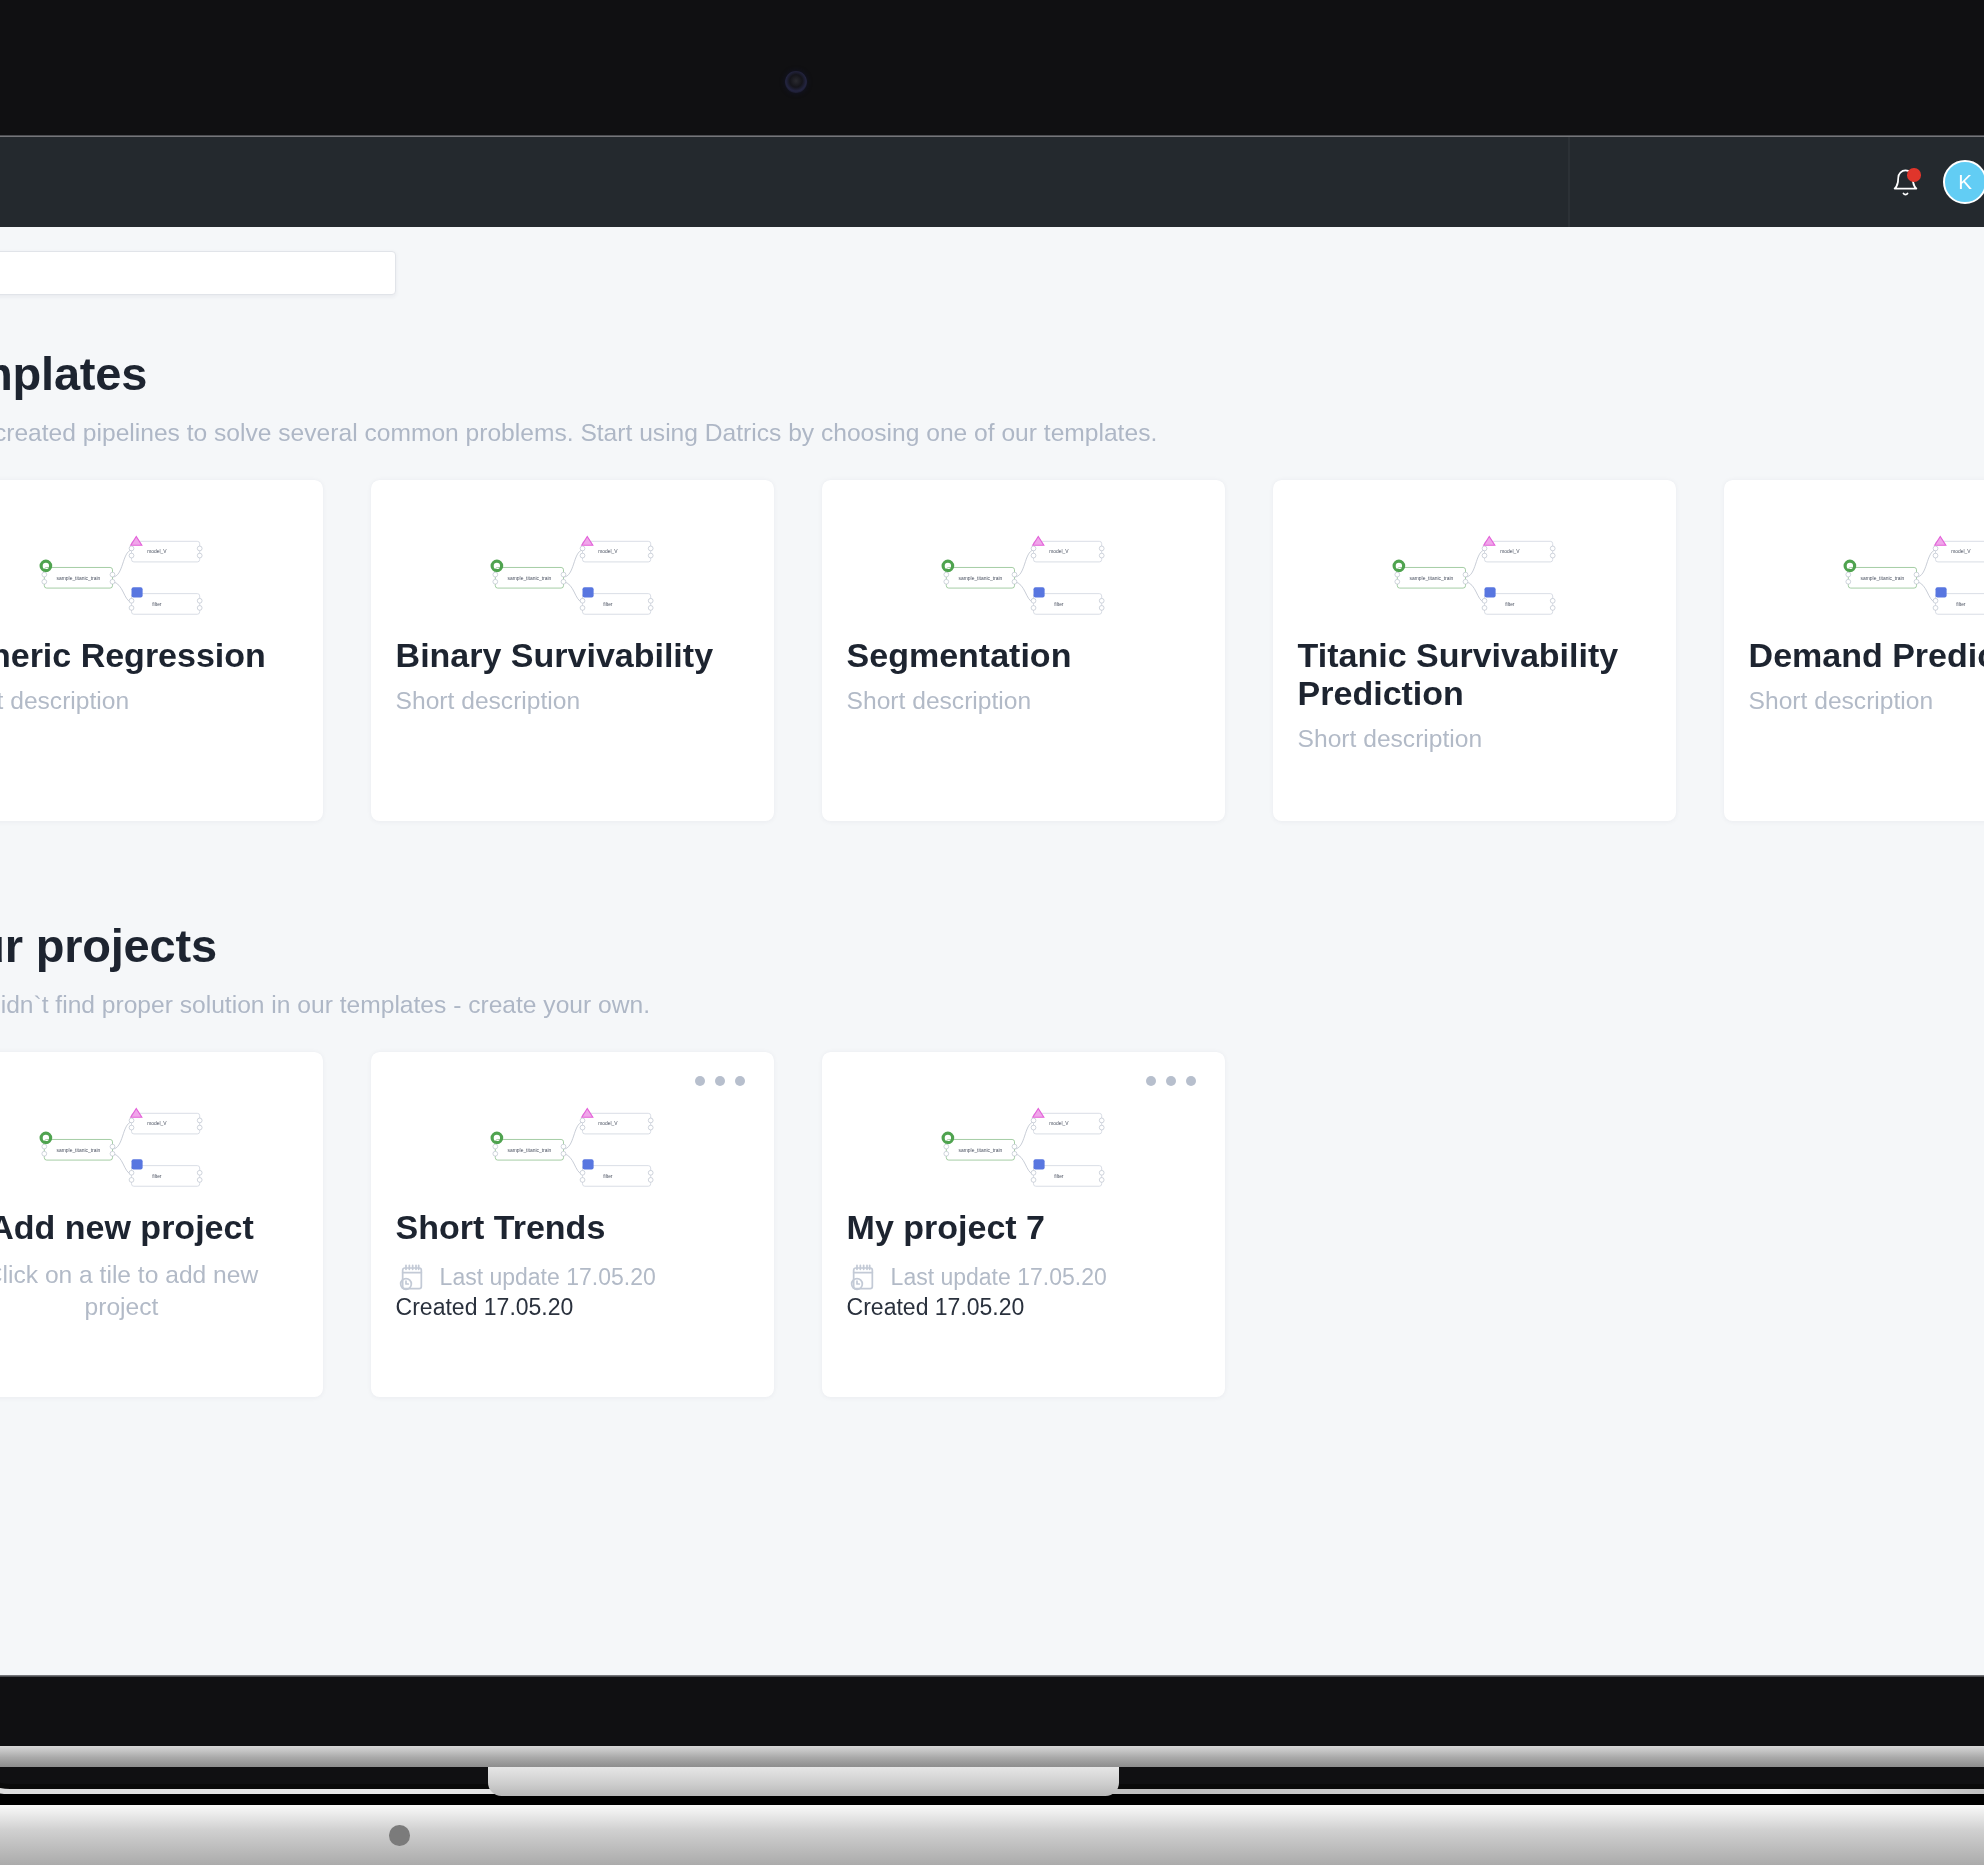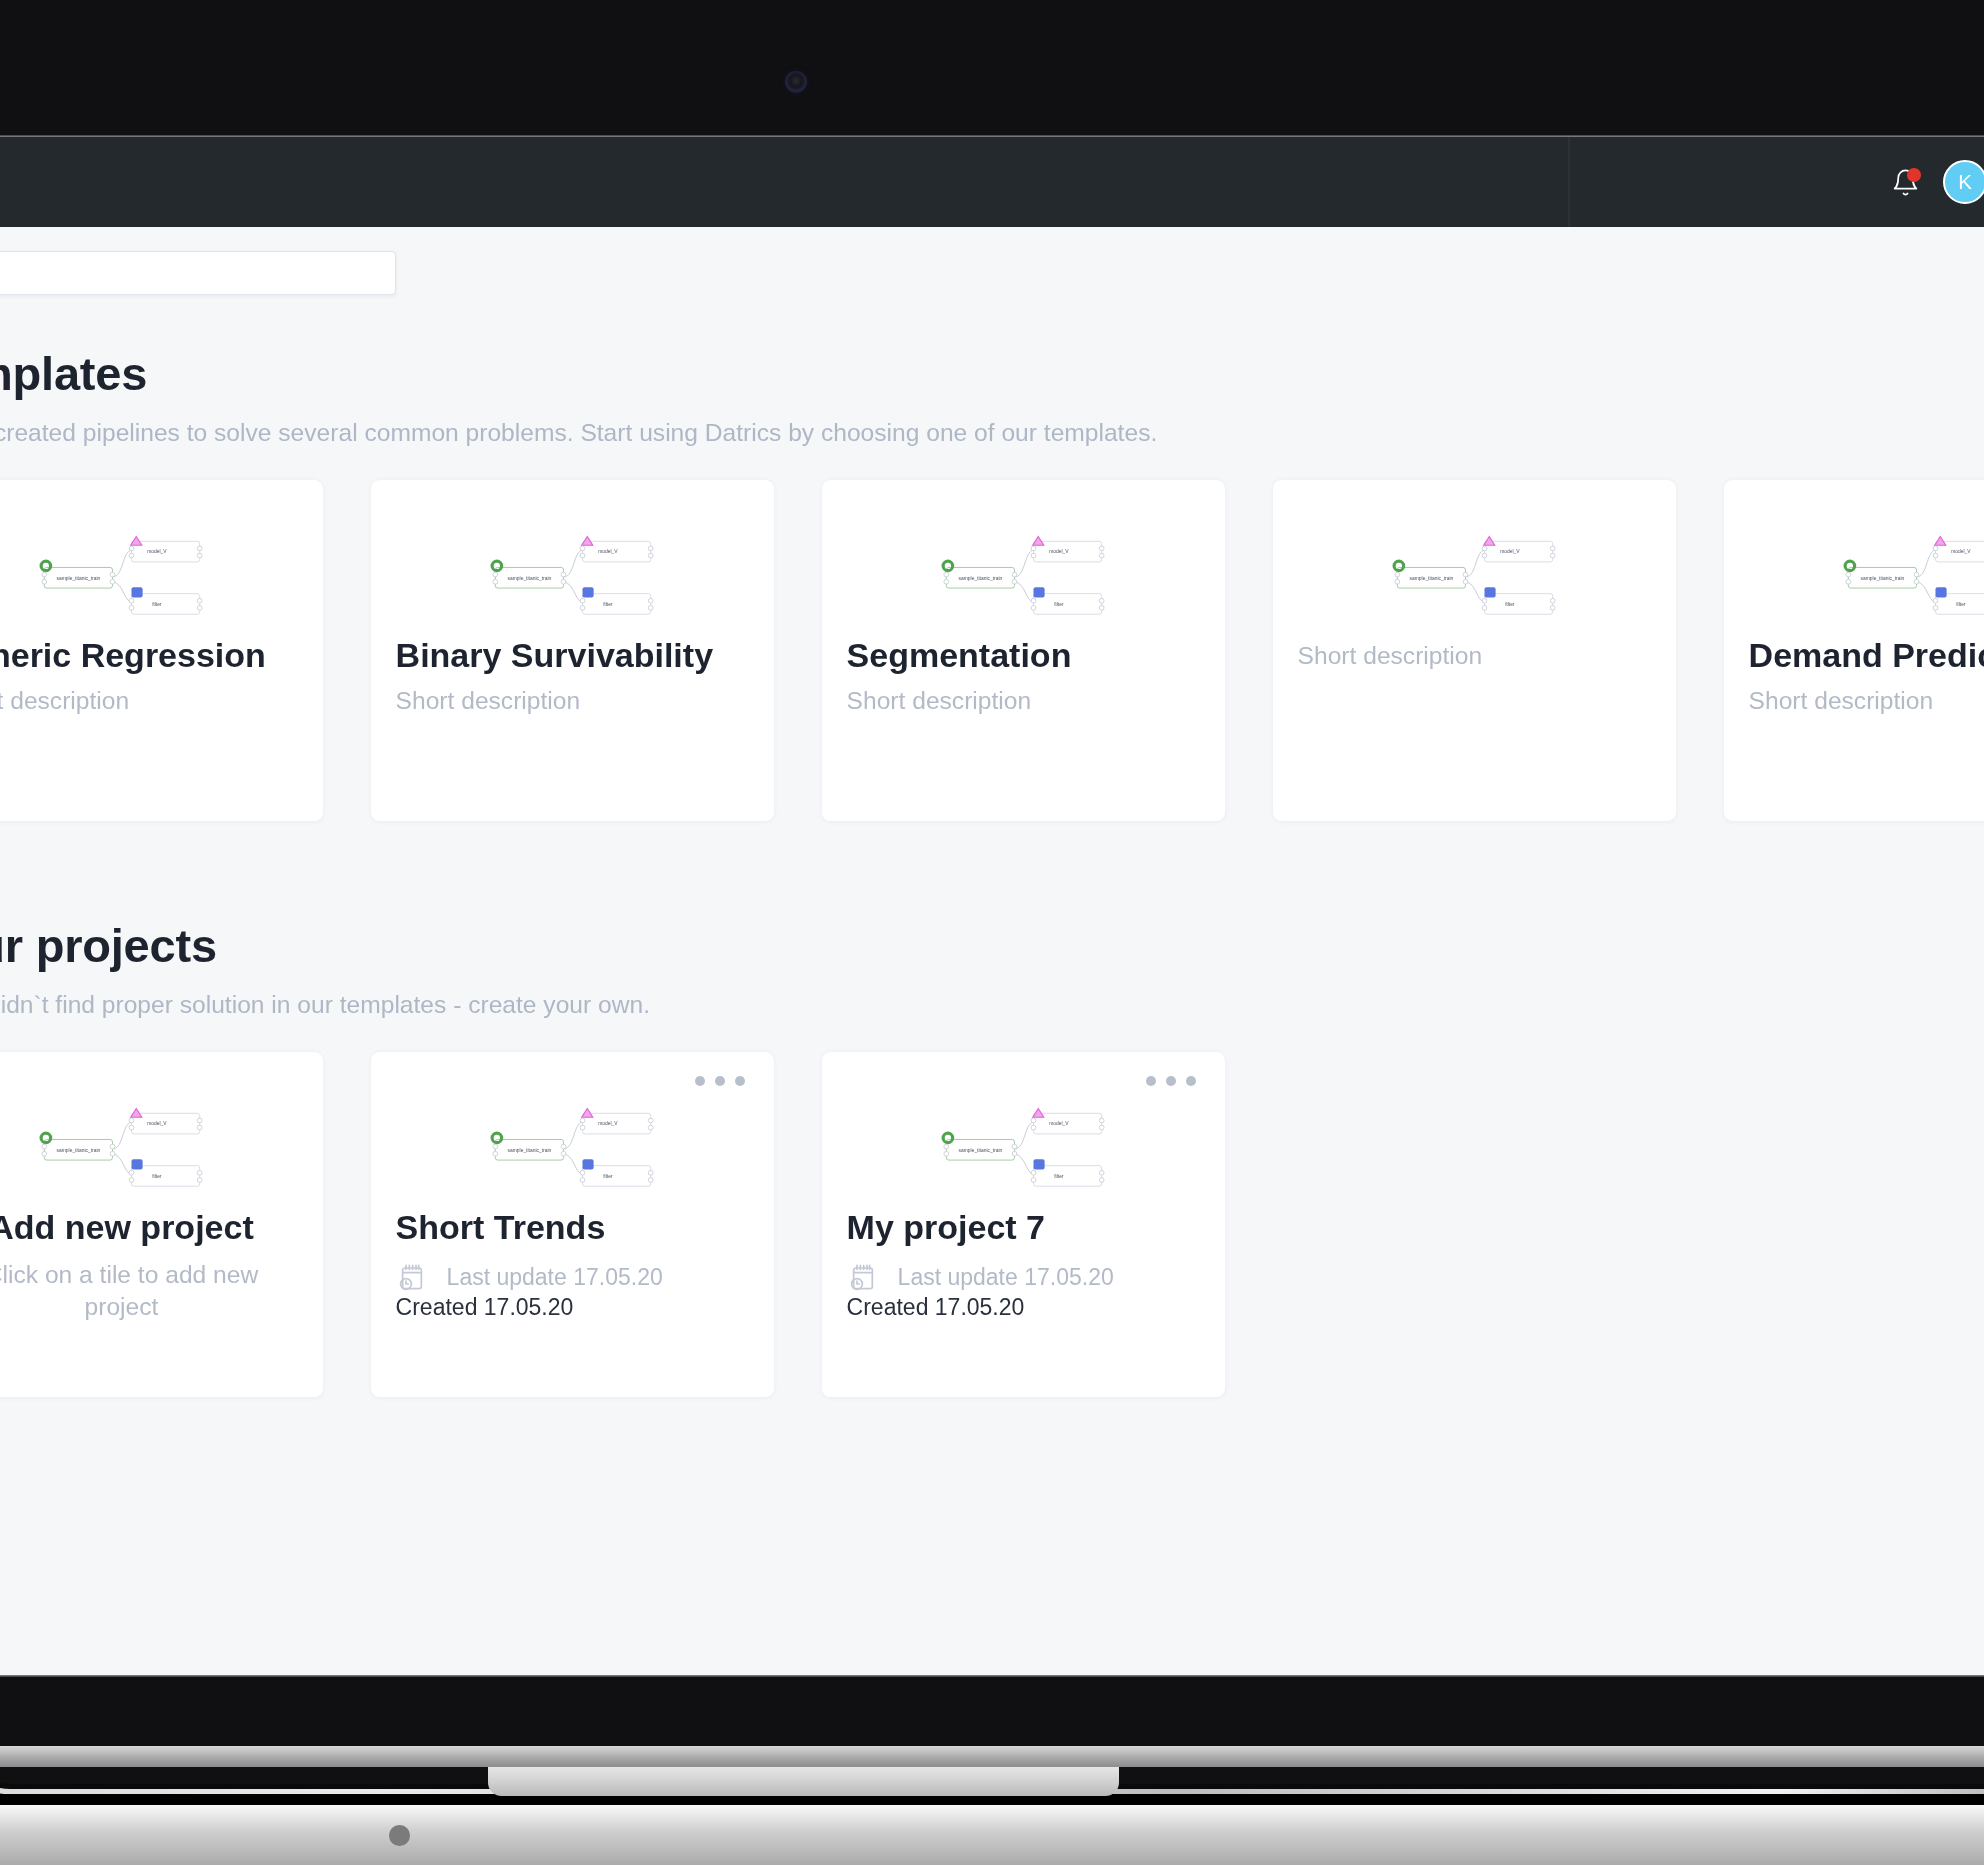--- a/index.html
+++ b/index.html
@@ -149,21 +149,21 @@
   }
   .card-desc.center { text-align: center; line-height: 1.3; }
   .card-title.center { text-align: center; }
 
   .more-btn {
     position: absolute; right: 29px; top: 24.6px;
     display: flex; gap: 9.5px; cursor: pointer;
   }
   .more-btn i { width: 10.3px; height: 10.3px; border-radius: 50%; background: #b7bfcd; display: block; }
 
-  .meta-row { display: flex; align-items: center; gap: 19px; margin-top: 16px; }
+  .meta-row { display: flex; align-items: center; gap: 12px; margin-top: 16px; }
   .meta-row svg { width: 32px; height: 32px; flex: 0 0 auto; }
   .meta-text { font-size: 23px; color: #b2bac7; }
   .created-text { font-size: 23px; color: #2a313d; }
 
   
   #base-top {
     position: absolute; left: -119px; top: 1746px;
     width: 2342px; height: 20.6px;
     background: linear-gradient(180deg, #d8d8d8 0%, #a9a9a9 55%, #8d8d8d 100%);
   }
@@ -340,20 +340,21 @@
                 <circle cx="238" cy="65" r="3" fill="#fff" stroke="#c2c8d2"></circle>
                 <rect x="152" y="113" width="86" height="26" rx="3" fill="#fff" stroke="#cfd4de" stroke-width="1"></rect>
                 <text x="184" y="128" font-size="6.2" fill="#4a5160" text-anchor="middle" font-family="Liberation Sans, sans-serif">filter</text>
                 <rect x="152" y="105" width="14" height="13" rx="2.5" fill="#5876e0"></rect>
                 <circle cx="152" cy="122" r="3" fill="#fff" stroke="#c2c8d2"></circle>
                 <circle cx="152" cy="131" r="3" fill="#fff" stroke="#c2c8d2"></circle>
                 <circle cx="238" cy="122" r="3" fill="#fff" stroke="#c2c8d2"></circle>
                 <circle cx="238" cy="131" r="3" fill="#fff" stroke="#c2c8d2"></circle>
               </svg>
             </div>
+            <div class="card-title">Titanic Survivability Prediction</div>
             <div class="card-desc">Short description</div>
           </div>
 
           <div class="card">
             <div class="thumb">
               <svg viewBox="0 0 280 150">
                 <path d="M128 92 C142 92 140 60 152 58" fill="none" stroke="#b9bfcb" stroke-width="1"></path>
                 <path d="M128 98 C142 100 142 122 152 124" fill="none" stroke="#b9bfcb" stroke-width="1"></path>
                 <rect x="42" y="80" width="86" height="26" rx="3" fill="#fff" stroke="#8cc08c" stroke-width="1"></rect>
                 <text x="85" y="96" font-size="6.2" fill="#4a5160" text-anchor="middle" font-family="Liberation Sans, sans-serif">sample_titanic_train</text>

